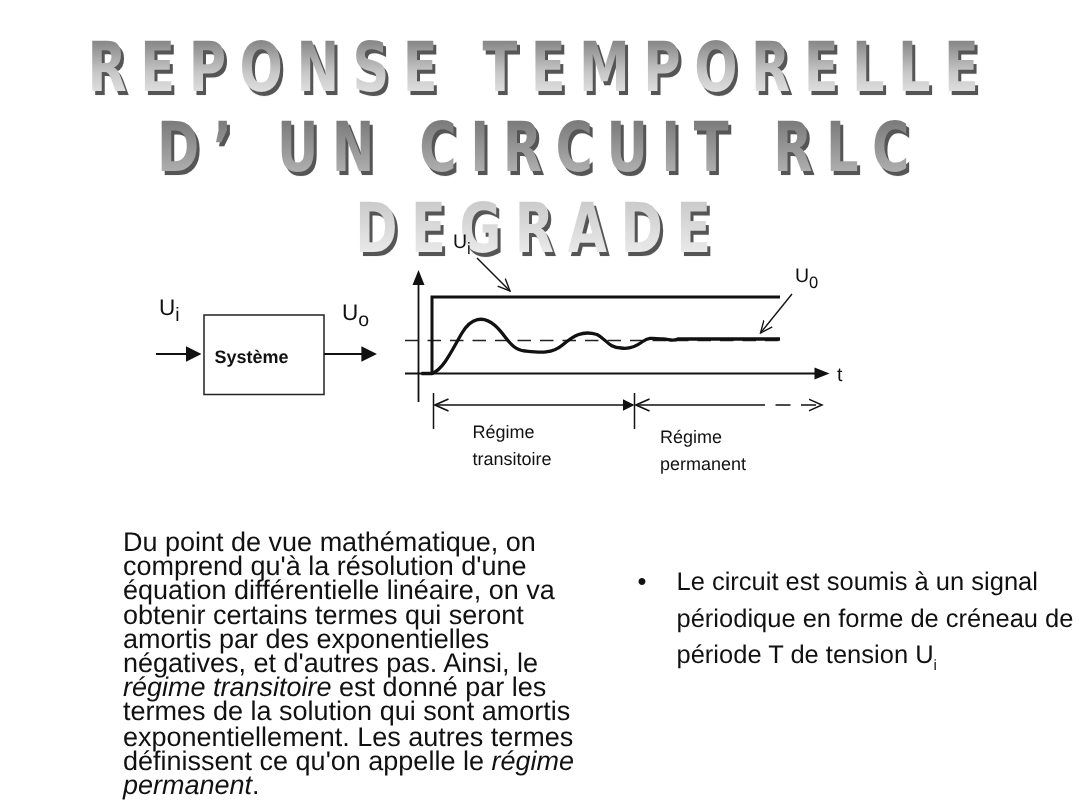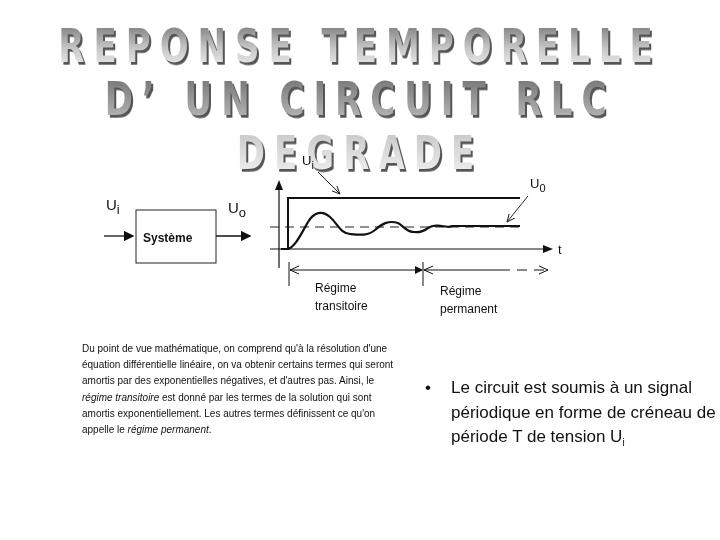--- a/index.html
+++ b/index.html
@@ -12,22 +12,22 @@
     background: linear-gradient(180deg, #6e6e6e 0%, #c8c8c8 55%, #f4f4f4 100%);
     -webkit-background-clip: text; background-clip: text;
     -webkit-text-fill-color: transparent;
     transform: scaleY(1.35);
     filter: drop-shadow(2px 2px 0 #555555);
   }
   #t1 { top: 26px; }
   #t2 { top: 86px; }
   svg { position: absolute; left: 0; top: 0; }
   .para {
-    position: absolute; left: 82px; top: 341px; width: 312px;
-    font-size: 10px; line-height: 16.2px; color: #111;
+    position: absolute; left: 82px; top: 353px; width: 312px;
+    font-size: 18px; line-height: 16.2px; color: #111;
   }
   .para i { font-style: italic; }
   .bullet {
     position: absolute; left: 425px; top: 376px; width: 270px;
     font-size: 17px; line-height: 24.5px; color: #111;
     padding-left: 26px;
   }
   .bullet .dot { position: absolute; left: 0; top: 0; }
   .bullet sub { font-size: 10px; }
 </style>

